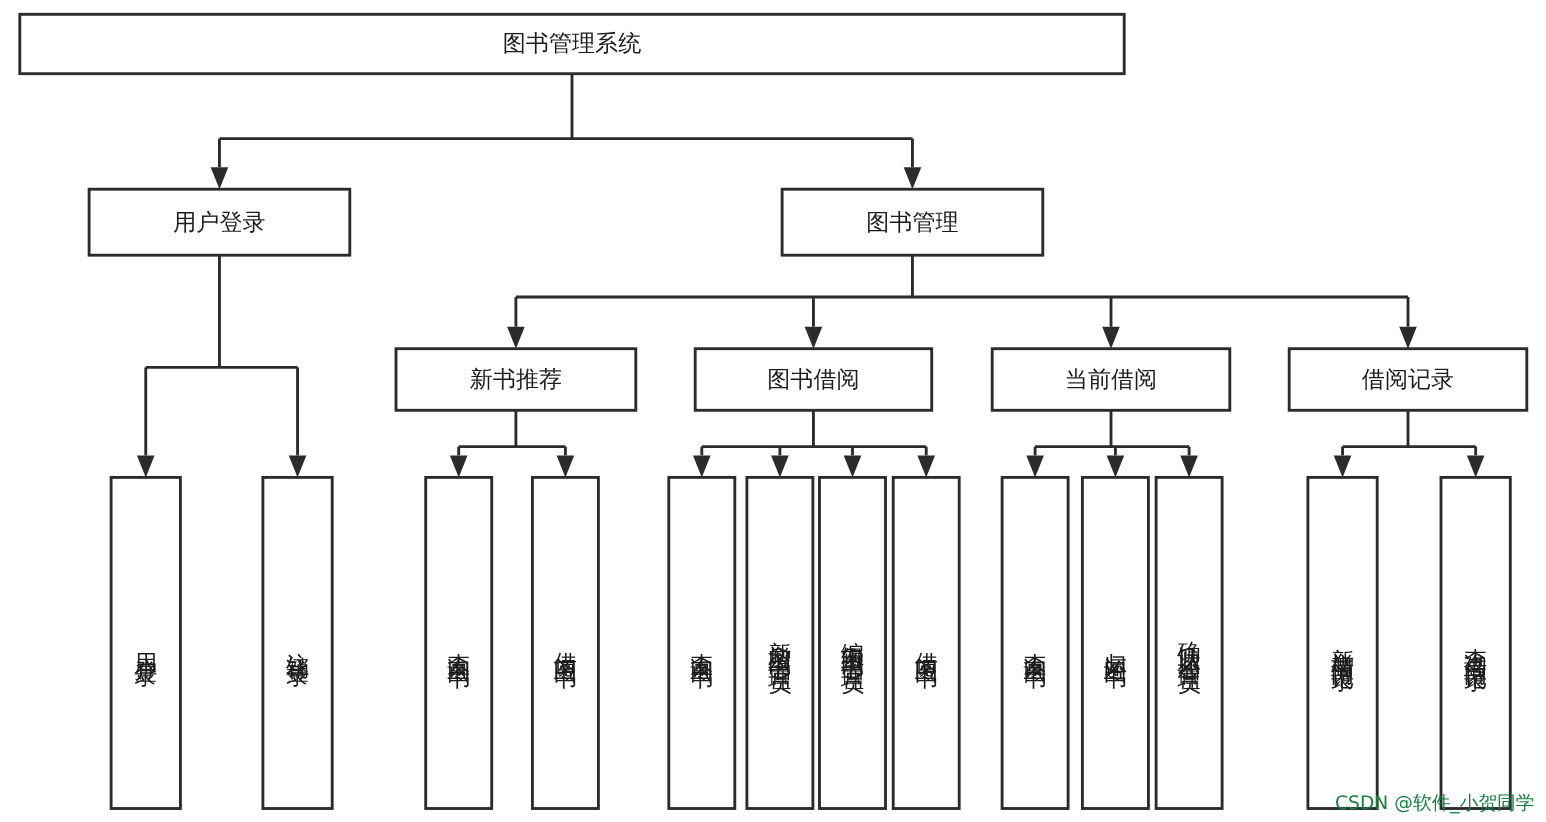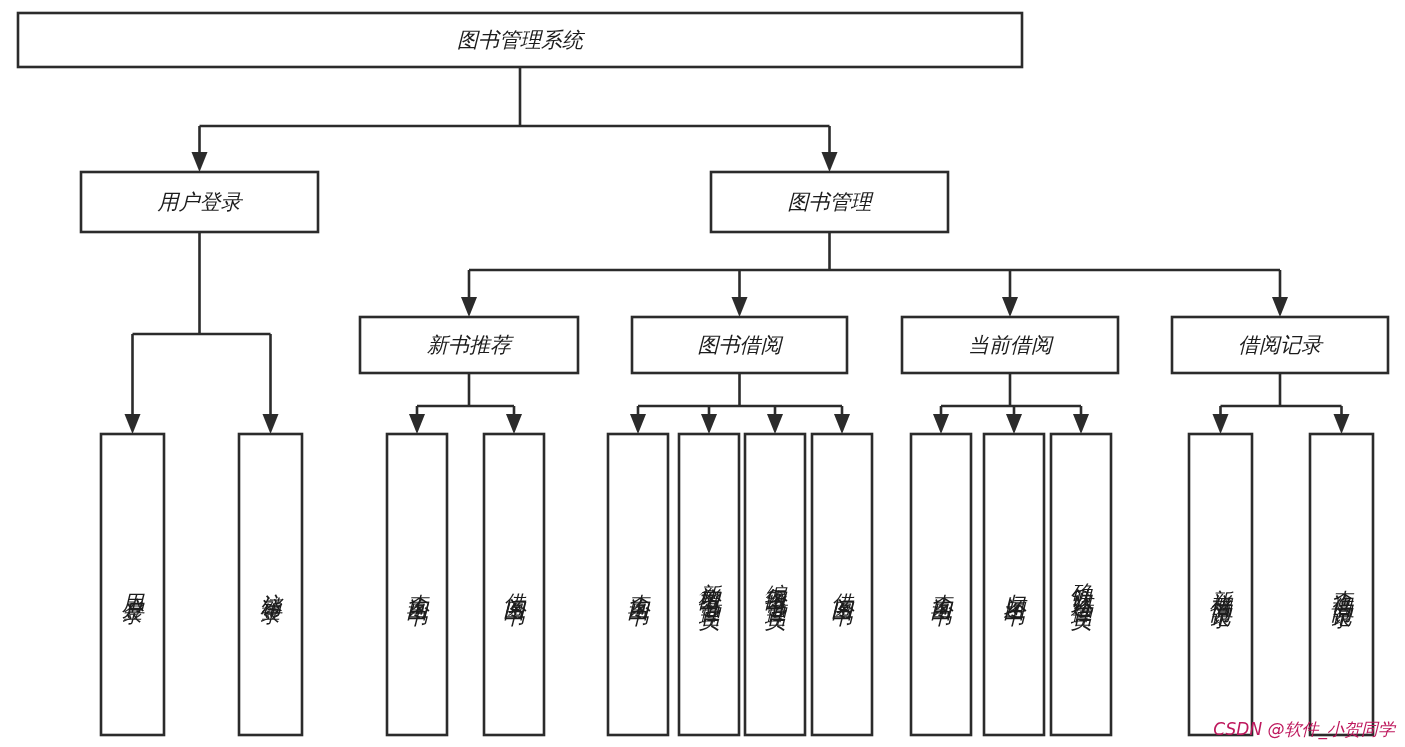--- a/index.html
+++ b/index.html
@@ -12,21 +12,20 @@
     width: 1405px;
     height: 747px;
     overflow: hidden;
     font-family: "DejaVu Sans", "Liberation Sans", sans-serif;
   }
   #diagram-root {
     position: relative;
     width: 1405px;
     height: 747px;
     background: #ffffff;
-    font-style: italic;
   }
   svg#diagram-svg {
     position: absolute;
     top: 0;
     left: 0;
     width: 1405px;
     height: 747px;
     display: block;
   }
   .node-rect {
@@ -60,21 +59,21 @@
     letter-spacing: 4px;
     dominant-baseline: central;
     text-anchor: middle;
   }
   .watermark-text {
     position: absolute;
     right: 10px;
     bottom: 6px;
     font-family: "DejaVu Sans", "Liberation Sans", sans-serif;
     font-size: 17px;
-    color: #be185d;
+    color: #15803d;
     white-space: nowrap;
     pointer-events: none;
     user-select: none;
   }
 </style>
 </head>
 <body>
 
 <div id="diagram-root">
 

